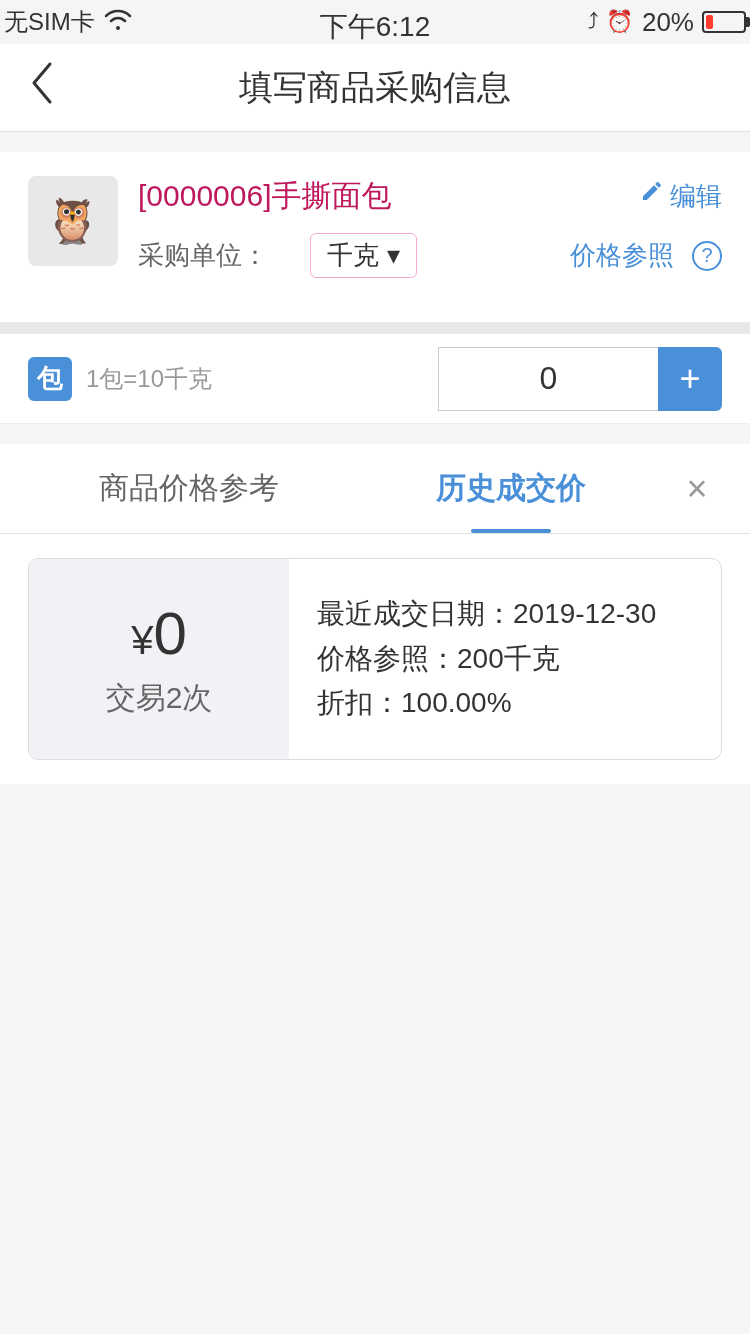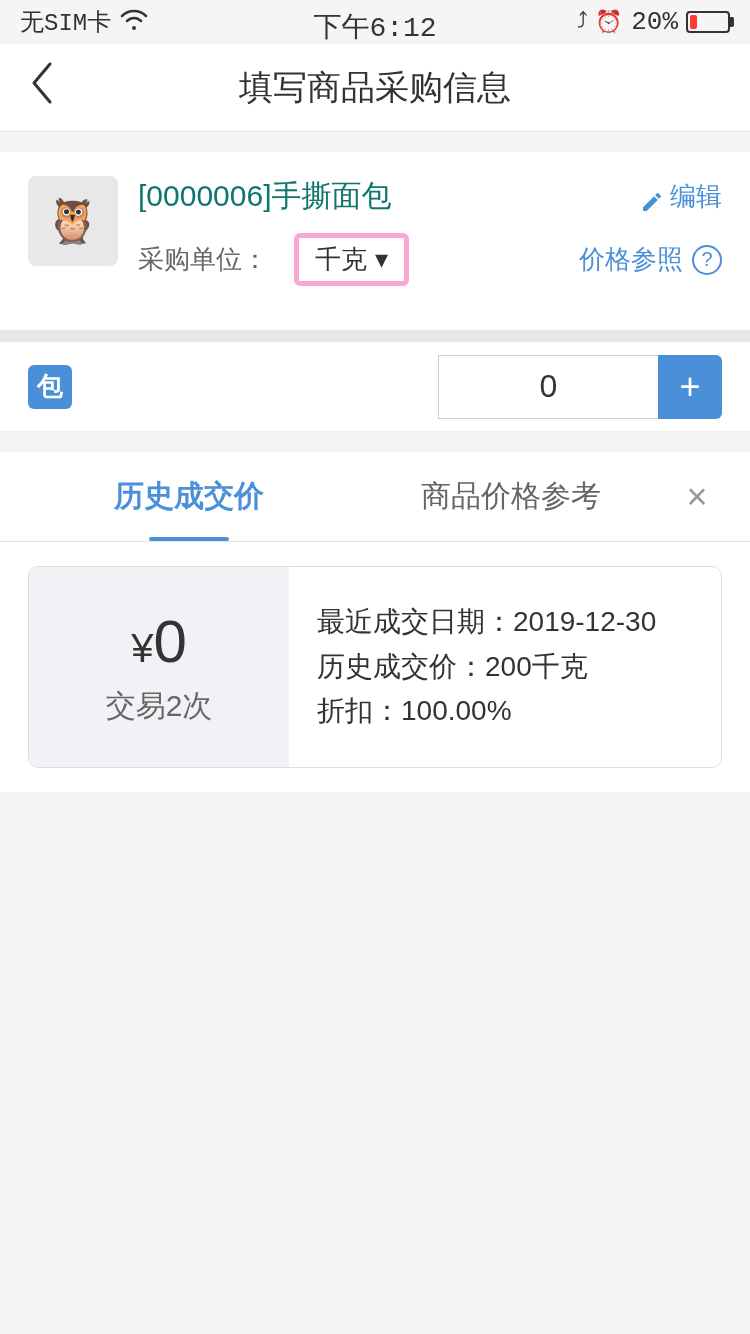--- a/index.html
+++ b/index.html
@@ -13,23 +13,22 @@
     }
 
     
     .status-bar {
       width: 750px;
       height: 44px;
       background: #f5f5f5;
       display: flex;
       align-items: center;
       justify-content: space-between;
-      padding: 0 20px;
-      font-size: 26px;
-      font-family: Liberation Mono, monospace;
+      padding: 0 4px;
+      font-size: 26px;
     }
     .status-left {
       display: flex;
       align-items: center;
       gap: 8px;
       font-size: 24px;
       color: #333;
     }
     .status-center {
       font-size: 28px;
@@ -130,56 +129,57 @@
       flex: 1;
     }
     .product-name-row {
       display: flex;
       align-items: center;
       justify-content: space-between;
       margin-bottom: 16px;
     }
     .product-name {
       font-size: 30px;
-      color: #0f766e;
+      color: #be185d;
       font-weight: 500;
     }
     .edit-btn {
       display: flex;
-      align-items: flex-end;
+      align-items: flex-start;
       gap: 6px;
       color: #4a90d9;
       font-size: 26px;
       cursor: pointer;
     }
     .purchase-unit-row {
       display: flex;
       align-items: center;
       justify-content: space-between;
     }
     .purchase-unit-label {
       font-size: 26px;
       color: #666;
     }
     .unit-select {
       background: #fff;
-      border: 5px solid #f9a8d4;
+      border: 1px solid #f9a8d4;
       border-radius: 6px;
       padding: 4px 16px;
       font-size: 26px;
       color: #333;
       display: inline-flex;
       align-items: center;
       gap: 8px;
       cursor: pointer;
+      margin-left: 16px;
     }
     .price-ref-btn {
       display: flex;
       align-items: center;
-      gap: 9px;
+      gap: 18px;
       color: #4a90d9;
       font-size: 26px;
       cursor: pointer;
     }
     .help-circle {
       width: 30px;
       height: 30px;
       border-radius: 50%;
       border: 2px solid #4a90d9;
       display: flex;
@@ -427,53 +427,54 @@
       </div>
     </div>
   </div>
 </div>
 
 <div class="divider-bar"></div>
 
 <div class="quantity-row">
   <div class="quantity-left">
     <div class="quantity-unit-badge">包</div>
+    <span class="quantity-hint">1包=10千克</span>
   </div>
   <div class="quantity-right">
     <div class="quantity-input-box">0</div>
     <div class="quantity-plus-btn">+</div>
   </div>
 </div>
 
 <div class="tabs-section">
   <div class="tabs-header">
+    <div class="tab-item">
+      <span class="tab-label">商品价格参考</span>
+    </div>
     <div class="tab-item active">
       <span class="tab-label">历史成交价</span>
       <div class="tab-underline"></div>
-    </div>
-    <div class="tab-item">
-      <span class="tab-label">商品价格参考</span>
     </div>
     <div class="tab-close-btn">×</div>
   </div>
 
   <div class="card-area">
     <div class="price-card">
       <div class="price-card-left">
         <div class="price-amount">
           <span class="price-yen">¥</span><span>0</span>
         </div>
         <div class="trade-count">交易2次</div>
       </div>
       <div class="price-card-right">
         <div class="price-detail-row">
           <span>最近成交日期：</span><span>2019-12-30</span>
         </div>
         <div class="price-detail-row">
-          <span>历史成交价：</span><span>200千克</span>
+          <span>价格参照：</span><span>200千克</span>
         </div>
         <div class="price-detail-row">
           <span>折扣：</span><span>100.00%</span>
         </div>
       </div>
     </div>
   </div>
 </div>
 
 <div class="bottom-space"></div>

